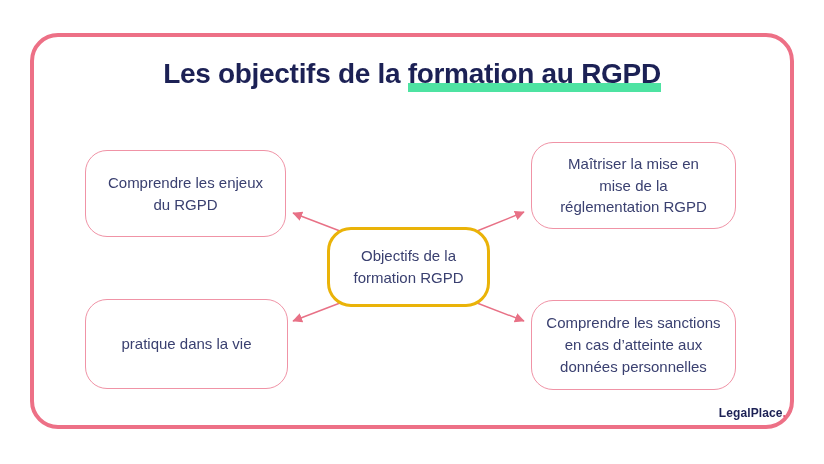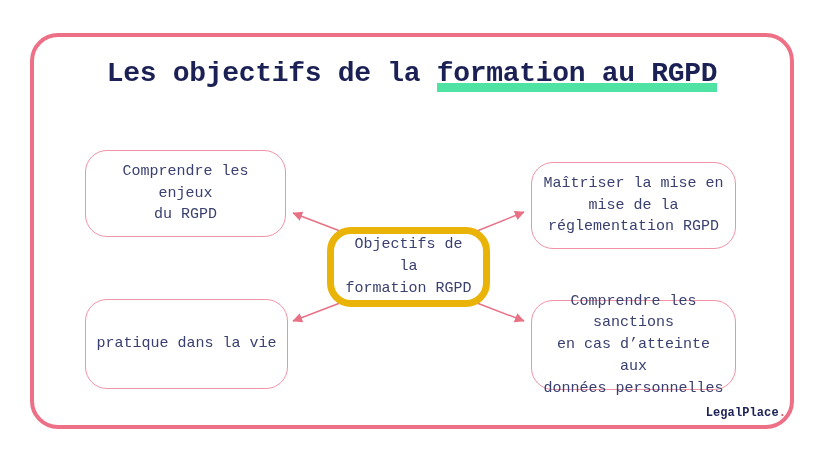--- a/index.html
+++ b/index.html
@@ -7,21 +7,20 @@
     padding: 0;
     background: #ffffff;
     font-family: "Liberation Sans", sans-serif;
   }
   .stage {
     position: relative;
     width: 824px;
     height: 464px;
     background: #ffffff;
     overflow: hidden;
-    font-family: Liberation Mono, monospace;
   }
   .frame {
     position: absolute;
     left: 30px;
     top: 33px;
     width: 764px;
     height: 396px;
     border: 4px solid #ed7086;
     border-radius: 28px;
     box-sizing: border-box;
@@ -56,26 +55,26 @@
     display: flex;
     align-items: center;
     justify-content: center;
     text-align: center;
     color: #3a4070;
     font-size: 15px;
     line-height: 1.45;
     padding: 6px 8px;
   }
   .node.center {
-    border: 7px solid #eab308;
+    border: 3px solid #eab308;
     border-radius: 24px;
     z-index: 2;
   }
   .node.tl { left: 85px;  top: 150px; width: 201px; height: 87px; align-items: center; }
-  .node.tr { left: 531px; top: 162px; width: 205px; height: 87px; }
+  .node.tr { left: 531px; top: 142px; width: 205px; height: 87px; }
   .node.bl { left: 85px;  top: 299px; width: 203px; height: 90px; }
   .node.br { left: 531px; top: 300px; width: 205px; height: 90px; }
   .node.center { left: 327px; top: 227px; width: 163px; height: 80px; }
   .arrows {
     position: absolute;
     left: 0;
     top: 0;
     width: 824px;
     height: 464px;
     z-index: 1;

